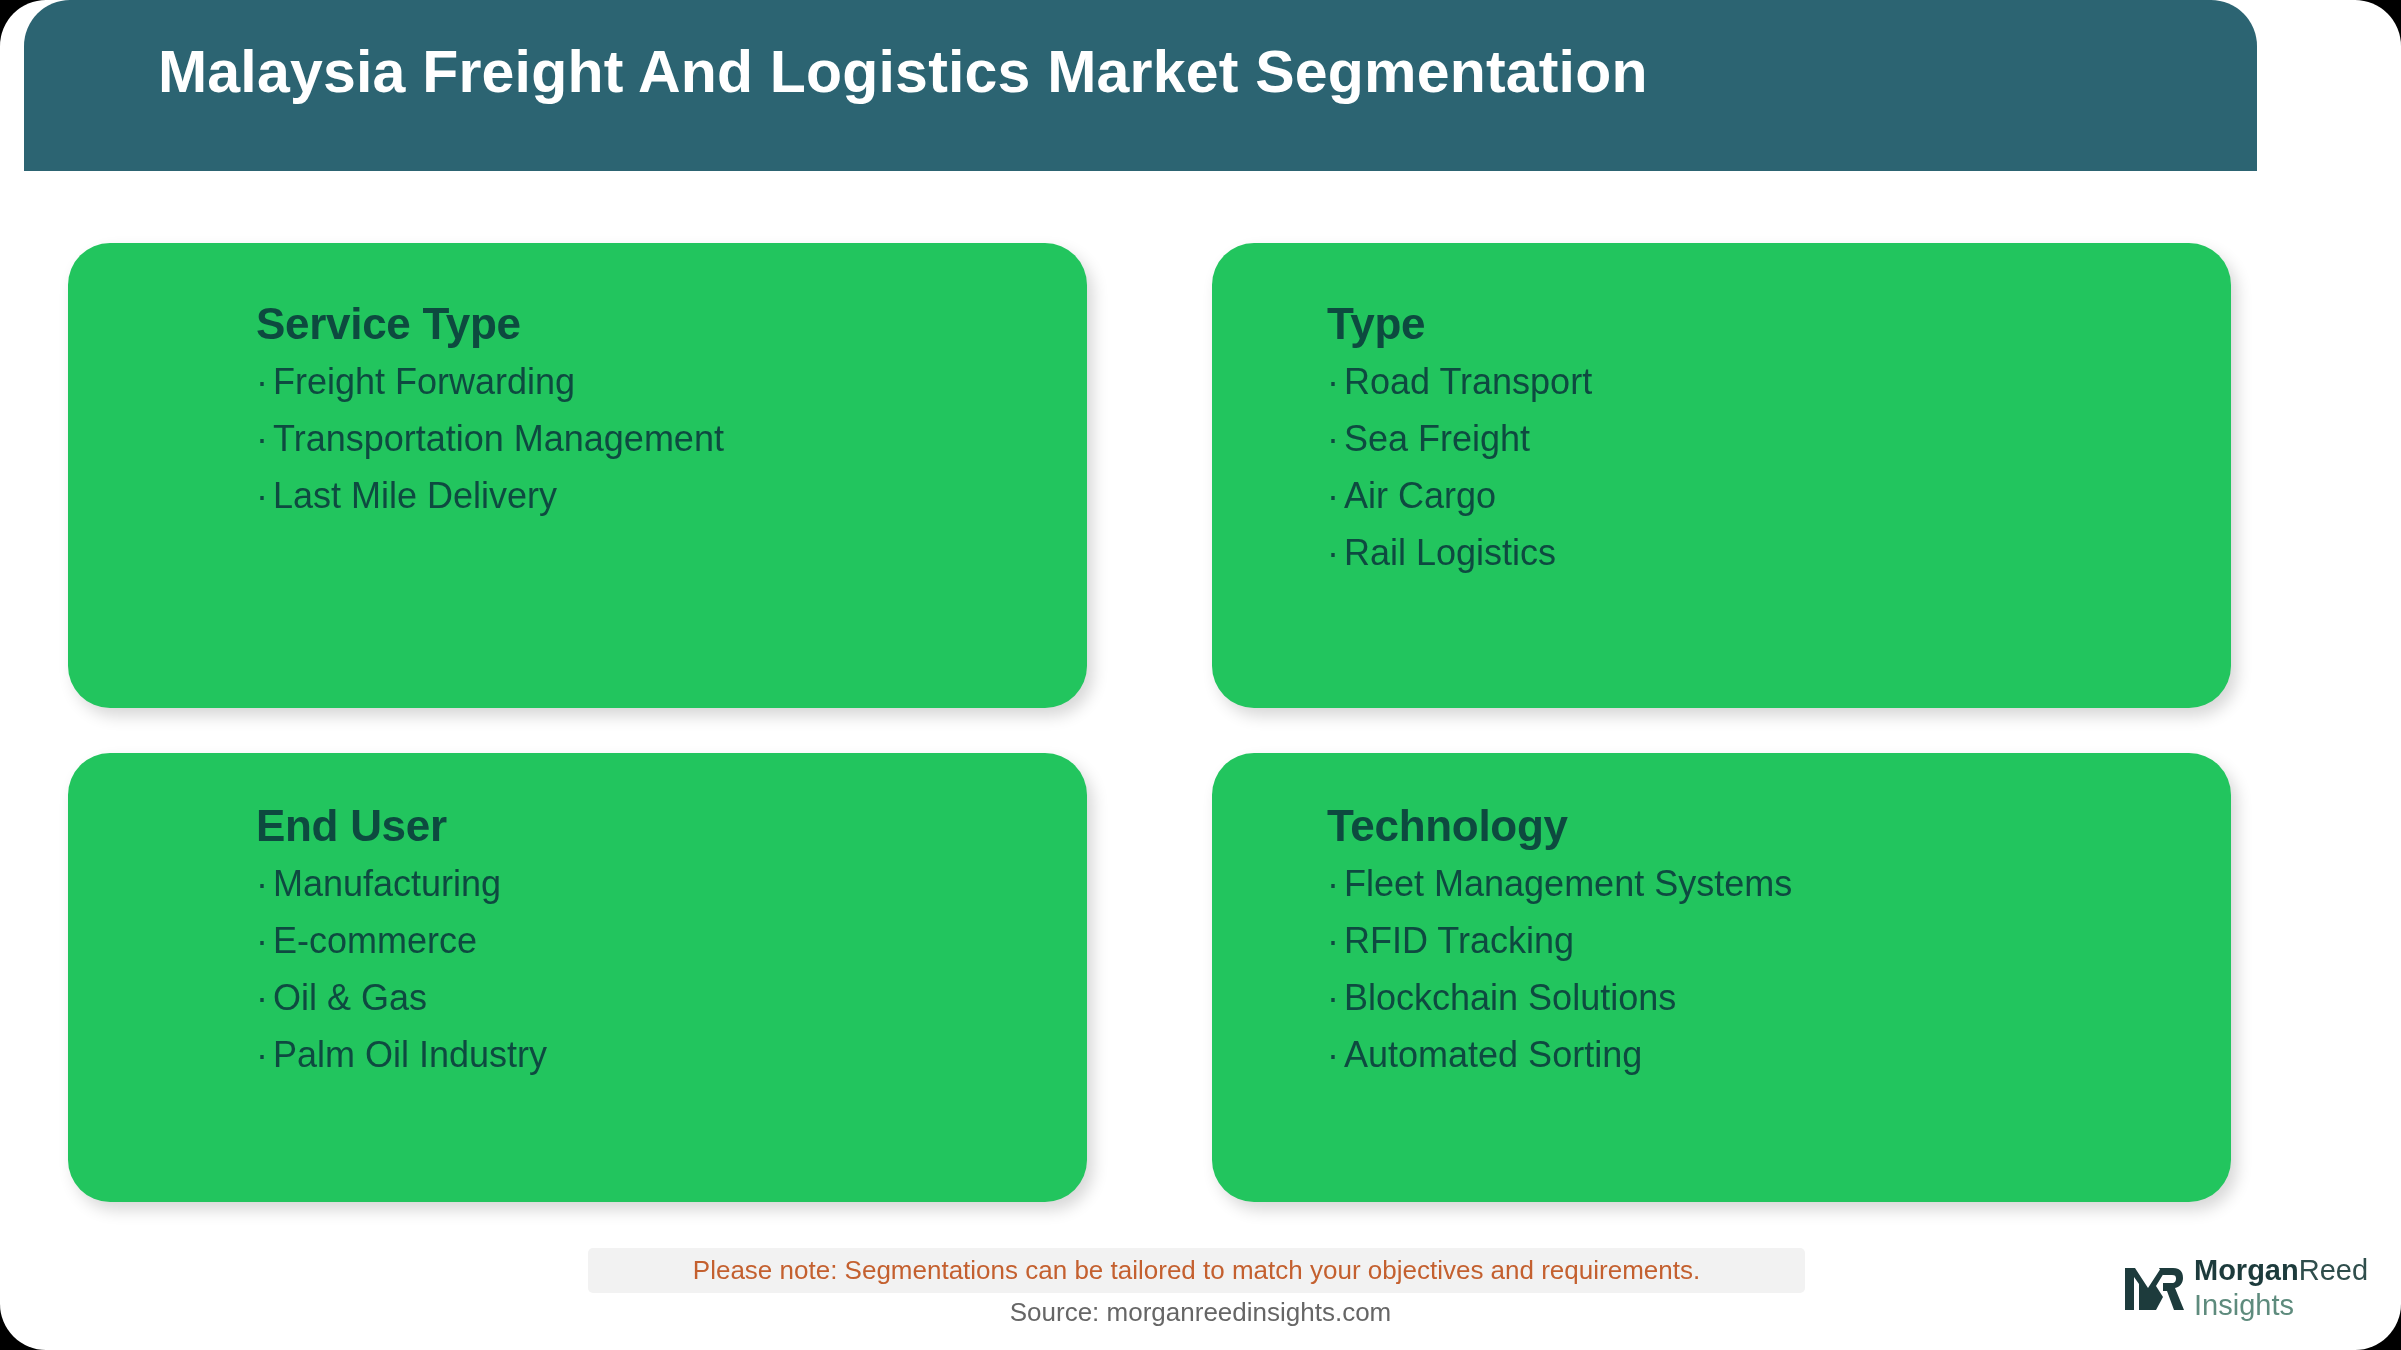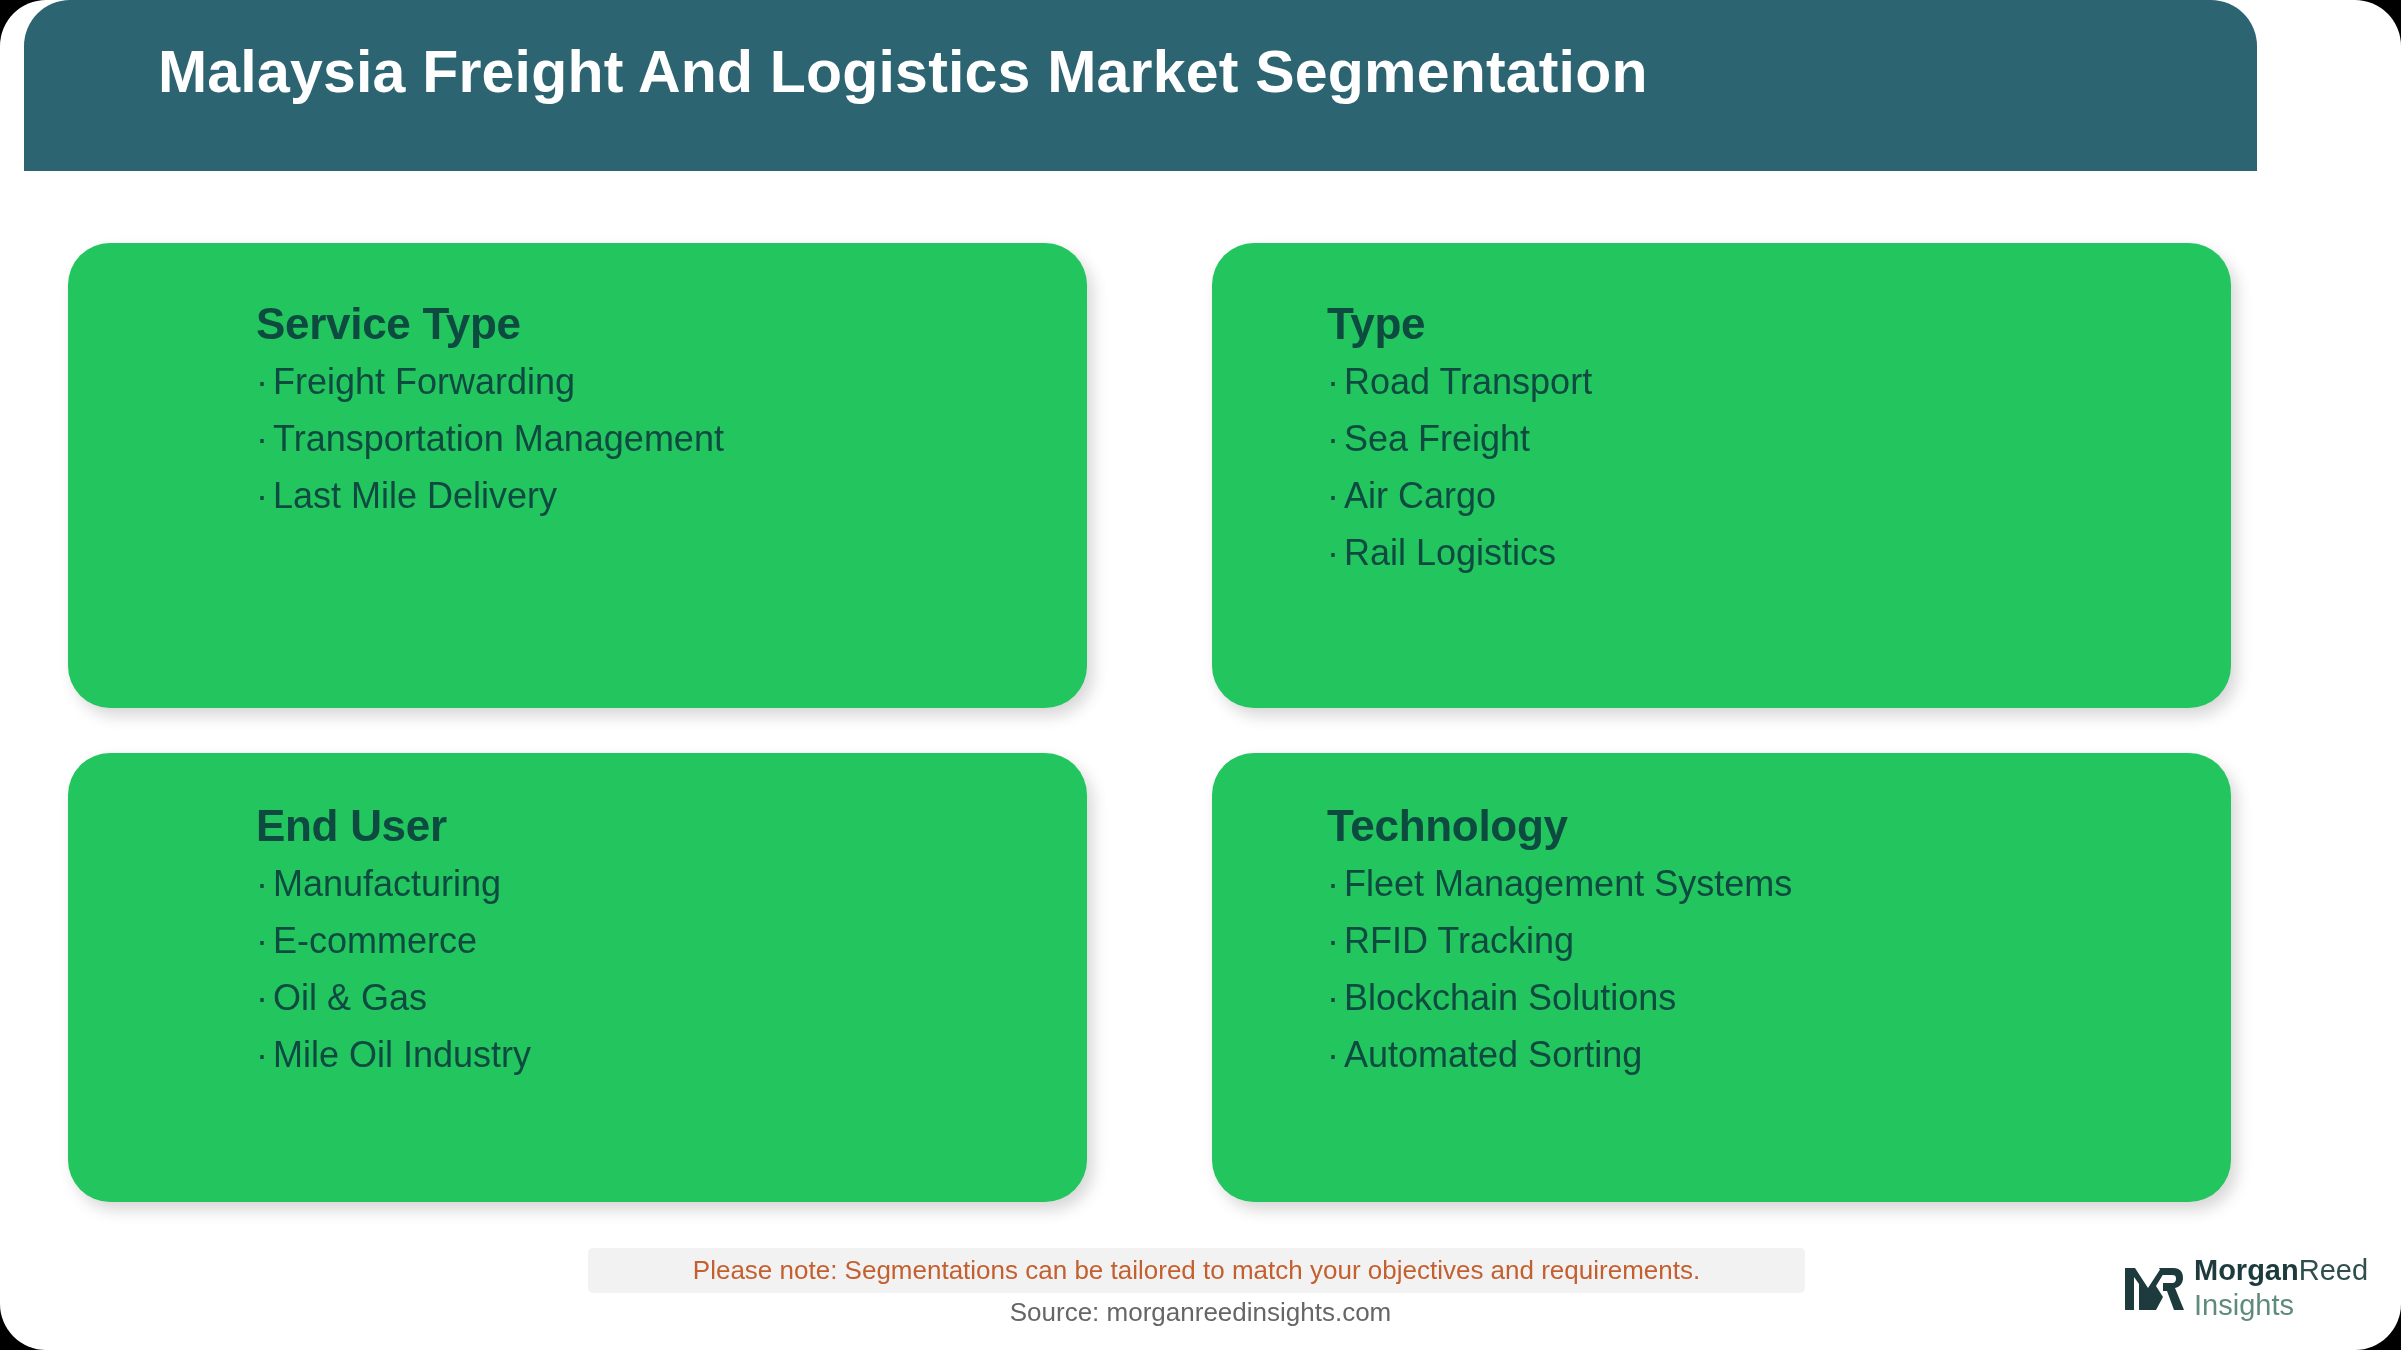--- a/index.html
+++ b/index.html
@@ -199,21 +199,21 @@
     </div>
   </div>
 
   <div class="card card-3">
     <div class="card-inner">
       <div class="card-title">End User</div>
       <ul class="card-list">
         <li><span class="bullet-dot">·</span><span>Manufacturing</span></li>
         <li><span class="bullet-dot">·</span><span>E-commerce</span></li>
         <li><span class="bullet-dot">·</span><span>Oil &amp; Gas</span></li>
-        <li><span class="bullet-dot">·</span><span>Mile Oil Industry</span></li>
+        <li><span class="bullet-dot">·</span><span>Palm Oil Industry</span></li>
       </ul>
     </div>
   </div>
 
   <div class="card card-4">
     <div class="card-inner">
       <div class="card-title">Technology</div>
       <ul class="card-list">
         <li><span class="bullet-dot">·</span><span>Fleet Management Systems</span></li>
         <li><span class="bullet-dot">·</span><span>RFID Tracking</span></li>

